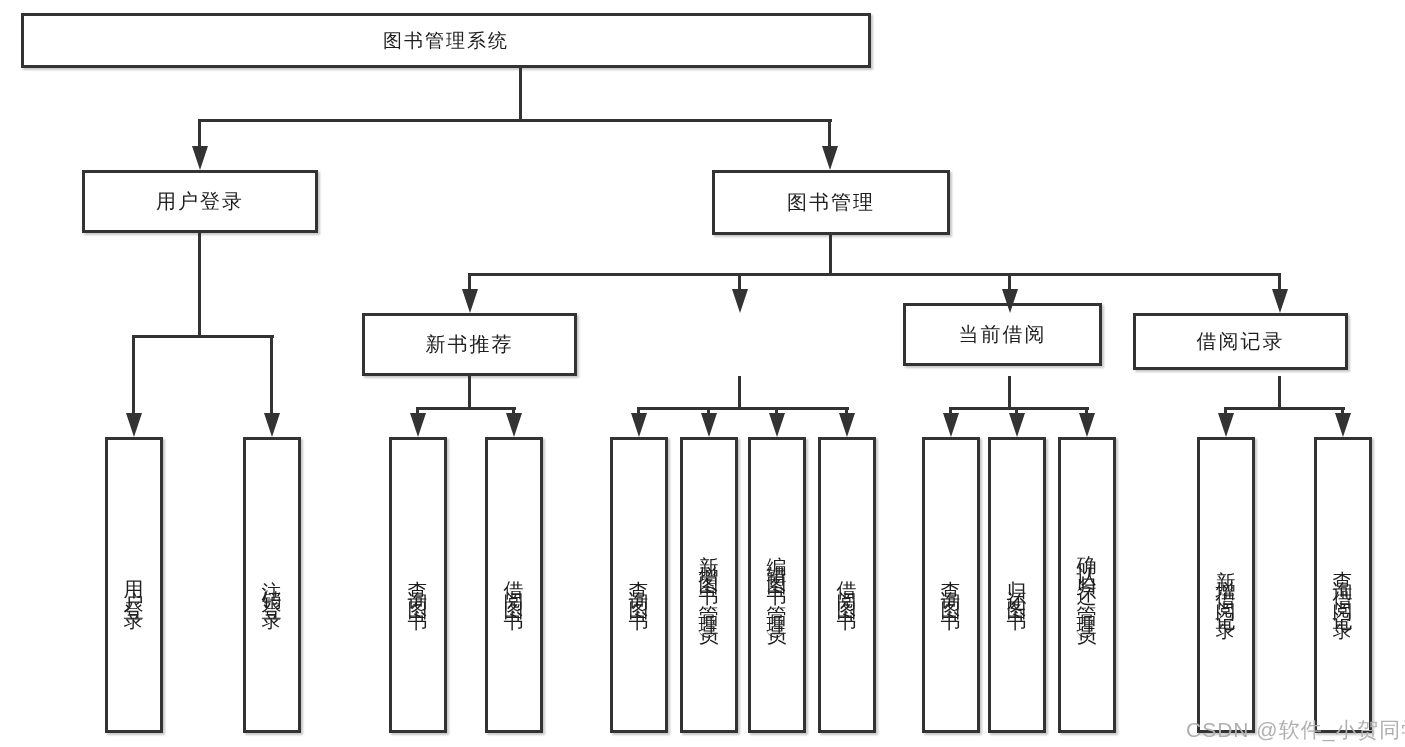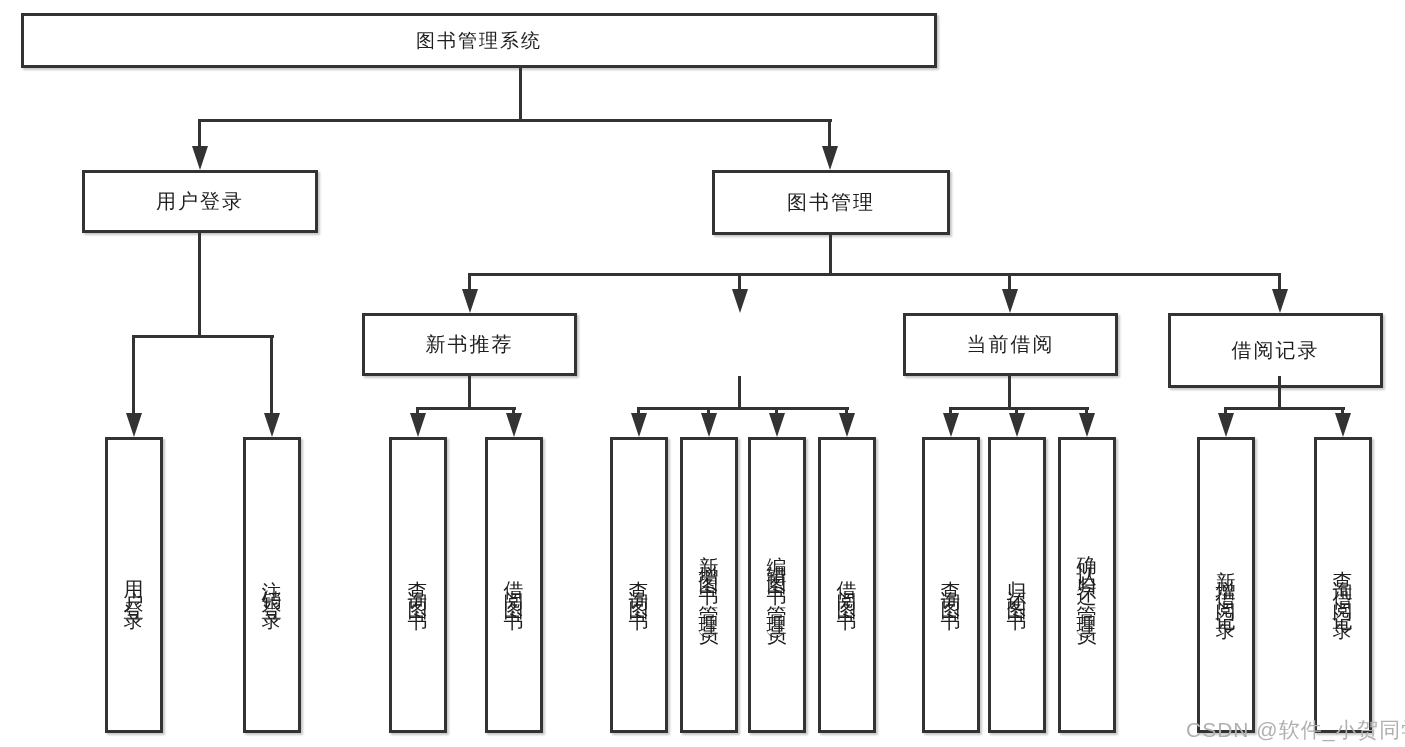--- a/index.html
+++ b/index.html
@@ -21,42 +21,42 @@
     border-left:8px solid transparent;border-right:8px solid transparent;
     border-top:24px solid var(--line,#333)}
   .watermark{position:absolute;left:1186px;top:716px;font-size:21px;
     color:var(--watermark,#b0b0b0);white-space:nowrap;letter-spacing:1px;z-index:5}
 </style>
 </head>
 <body>
 
 <div class="stage">
 
-  <div class="box h root" style="left:21px;top:13px;width:916px;height:55px">
+  <div class="box h root" style="left:21px;top:13px;width:850px;height:55px">
     <span>图书管理系统</span>
   </div>
 
   <div class="box h" style="left:82px;top:170px;width:236px;height:63px">
     <span>用户登录</span>
   </div>
 
   <div class="box h" style="left:362px;top:313px;width:215px;height:63px">
     <span>新书推荐</span>
   </div>
 
   <div class="box h" style="left:712px;top:170px;width:238px;height:65px">
     <span>图书管理</span>
   </div>
 
 
-  <div class="box h" style="left:903px;top:313px;width:215px;height:63px">
+  <div class="box h" style="left:903px;top:303px;width:199px;height:63px">
     <span>当前借阅</span>
   </div>
 
-  <div class="box h" style="left:1168px;top:313px;width:215px;height:75px">
+  <div class="box h" style="left:1133px;top:313px;width:215px;height:57px">
     <span>借阅记录</span>
   </div>
 
   <div class="box v" style="left:105px">
     <span>用户登录</span>
   </div>
   <div class="box v" style="left:243px">
     <span>注销登录</span>
   </div>
 

